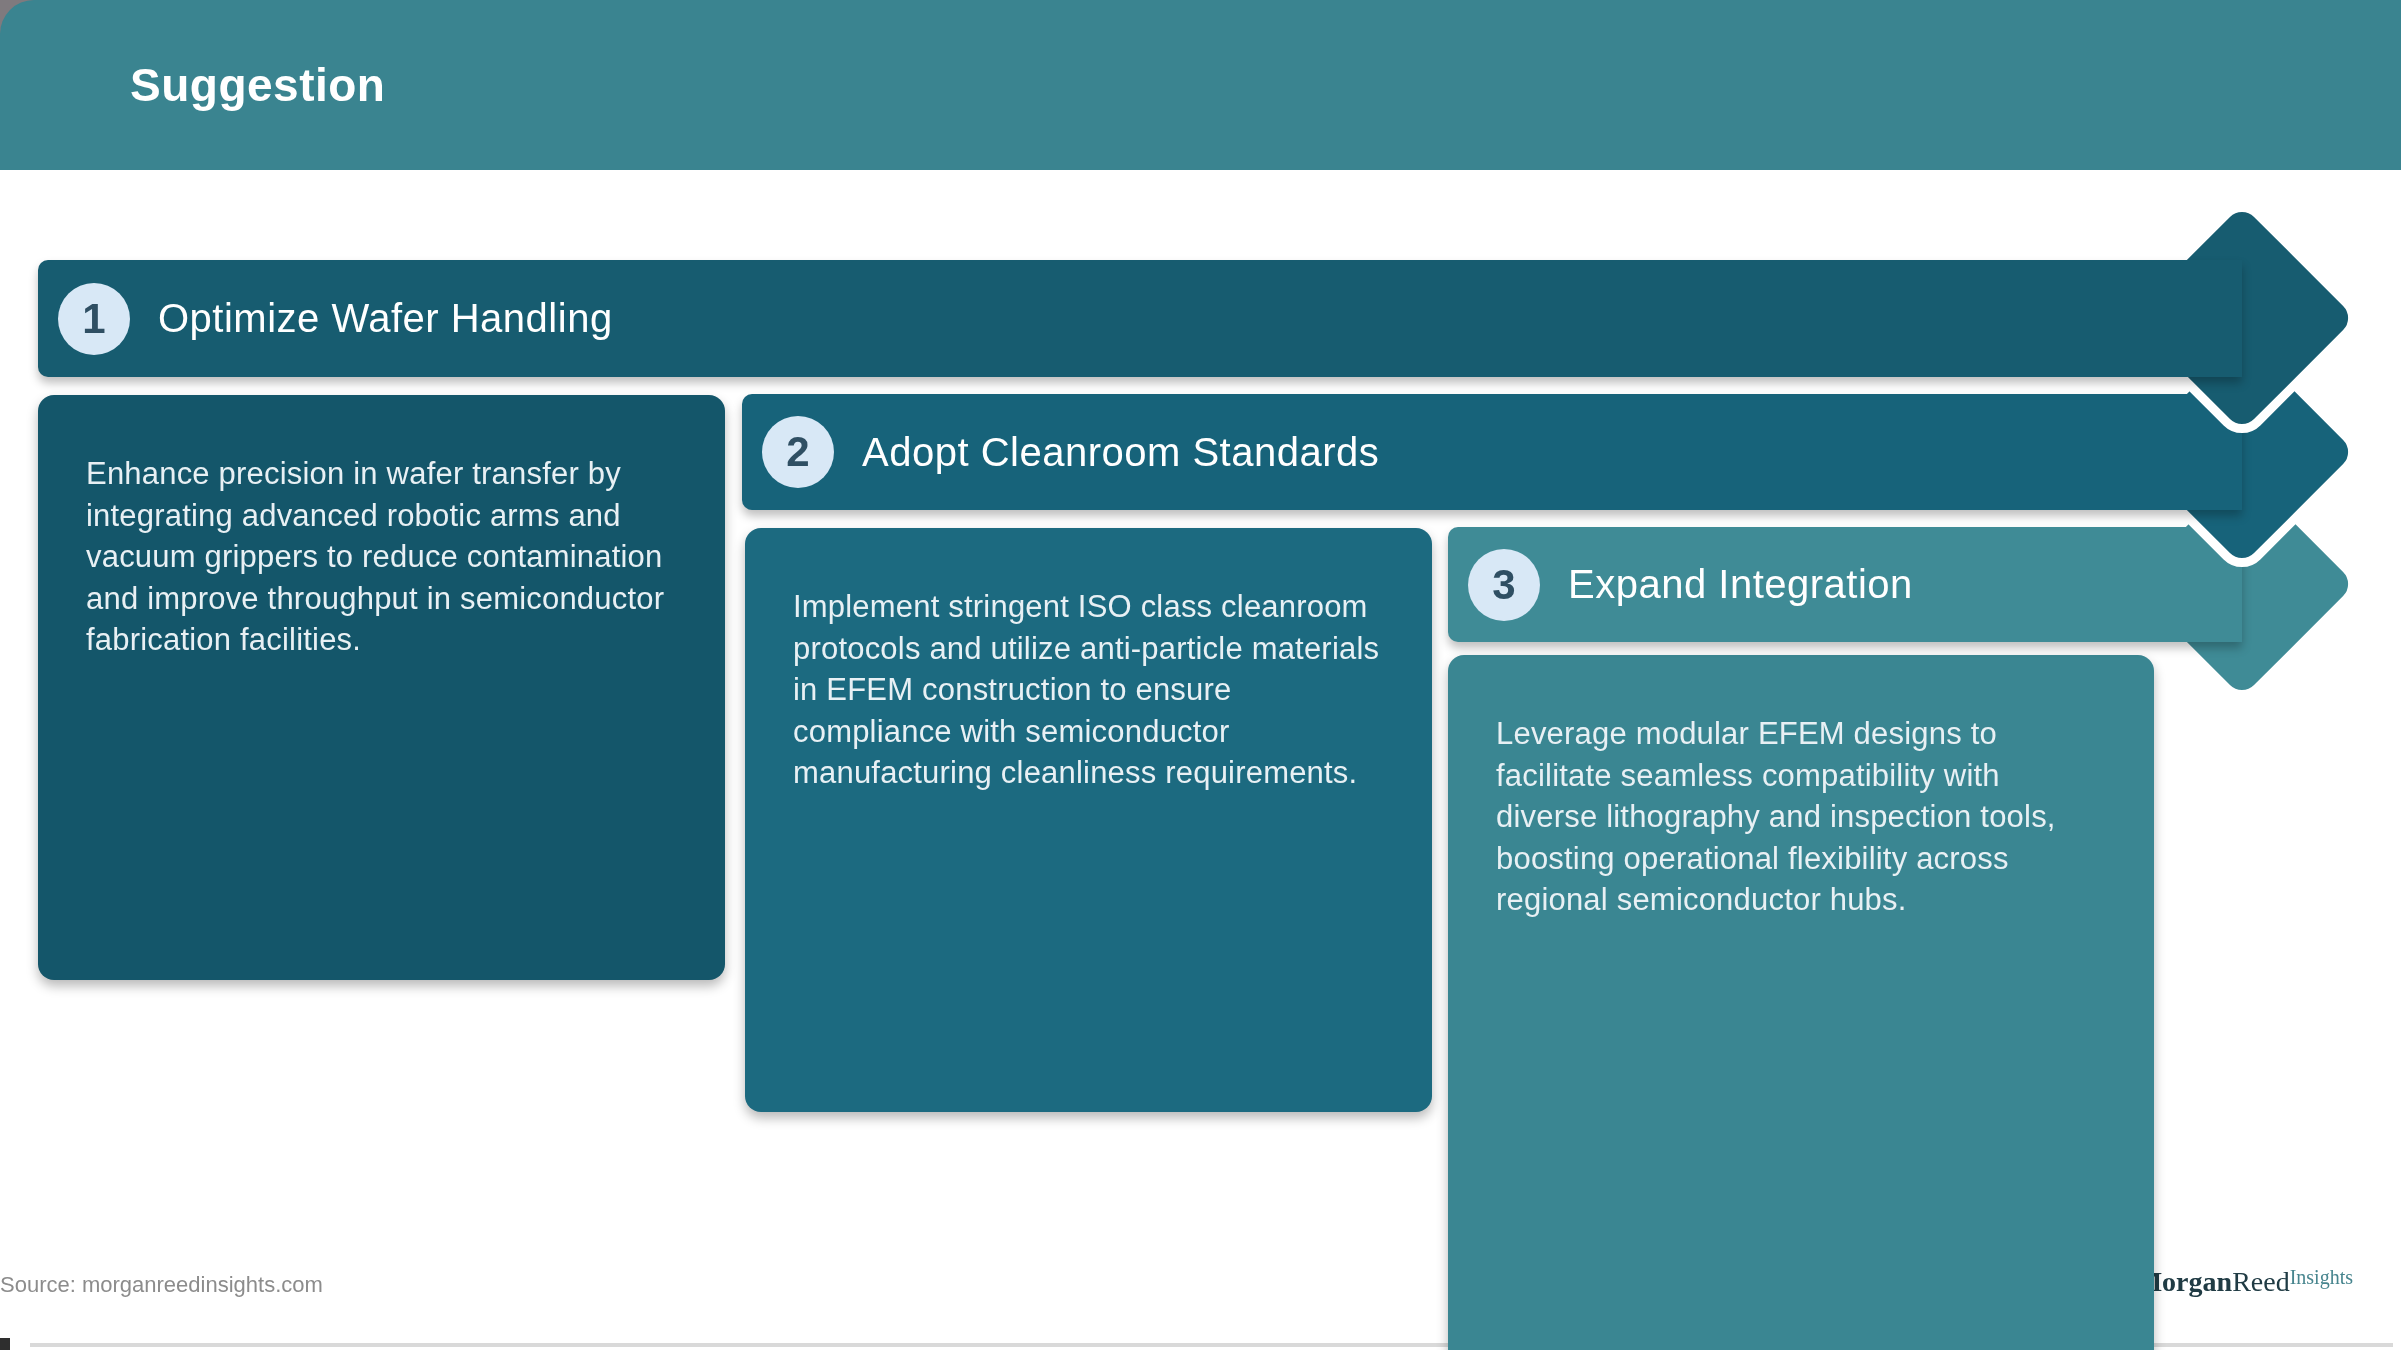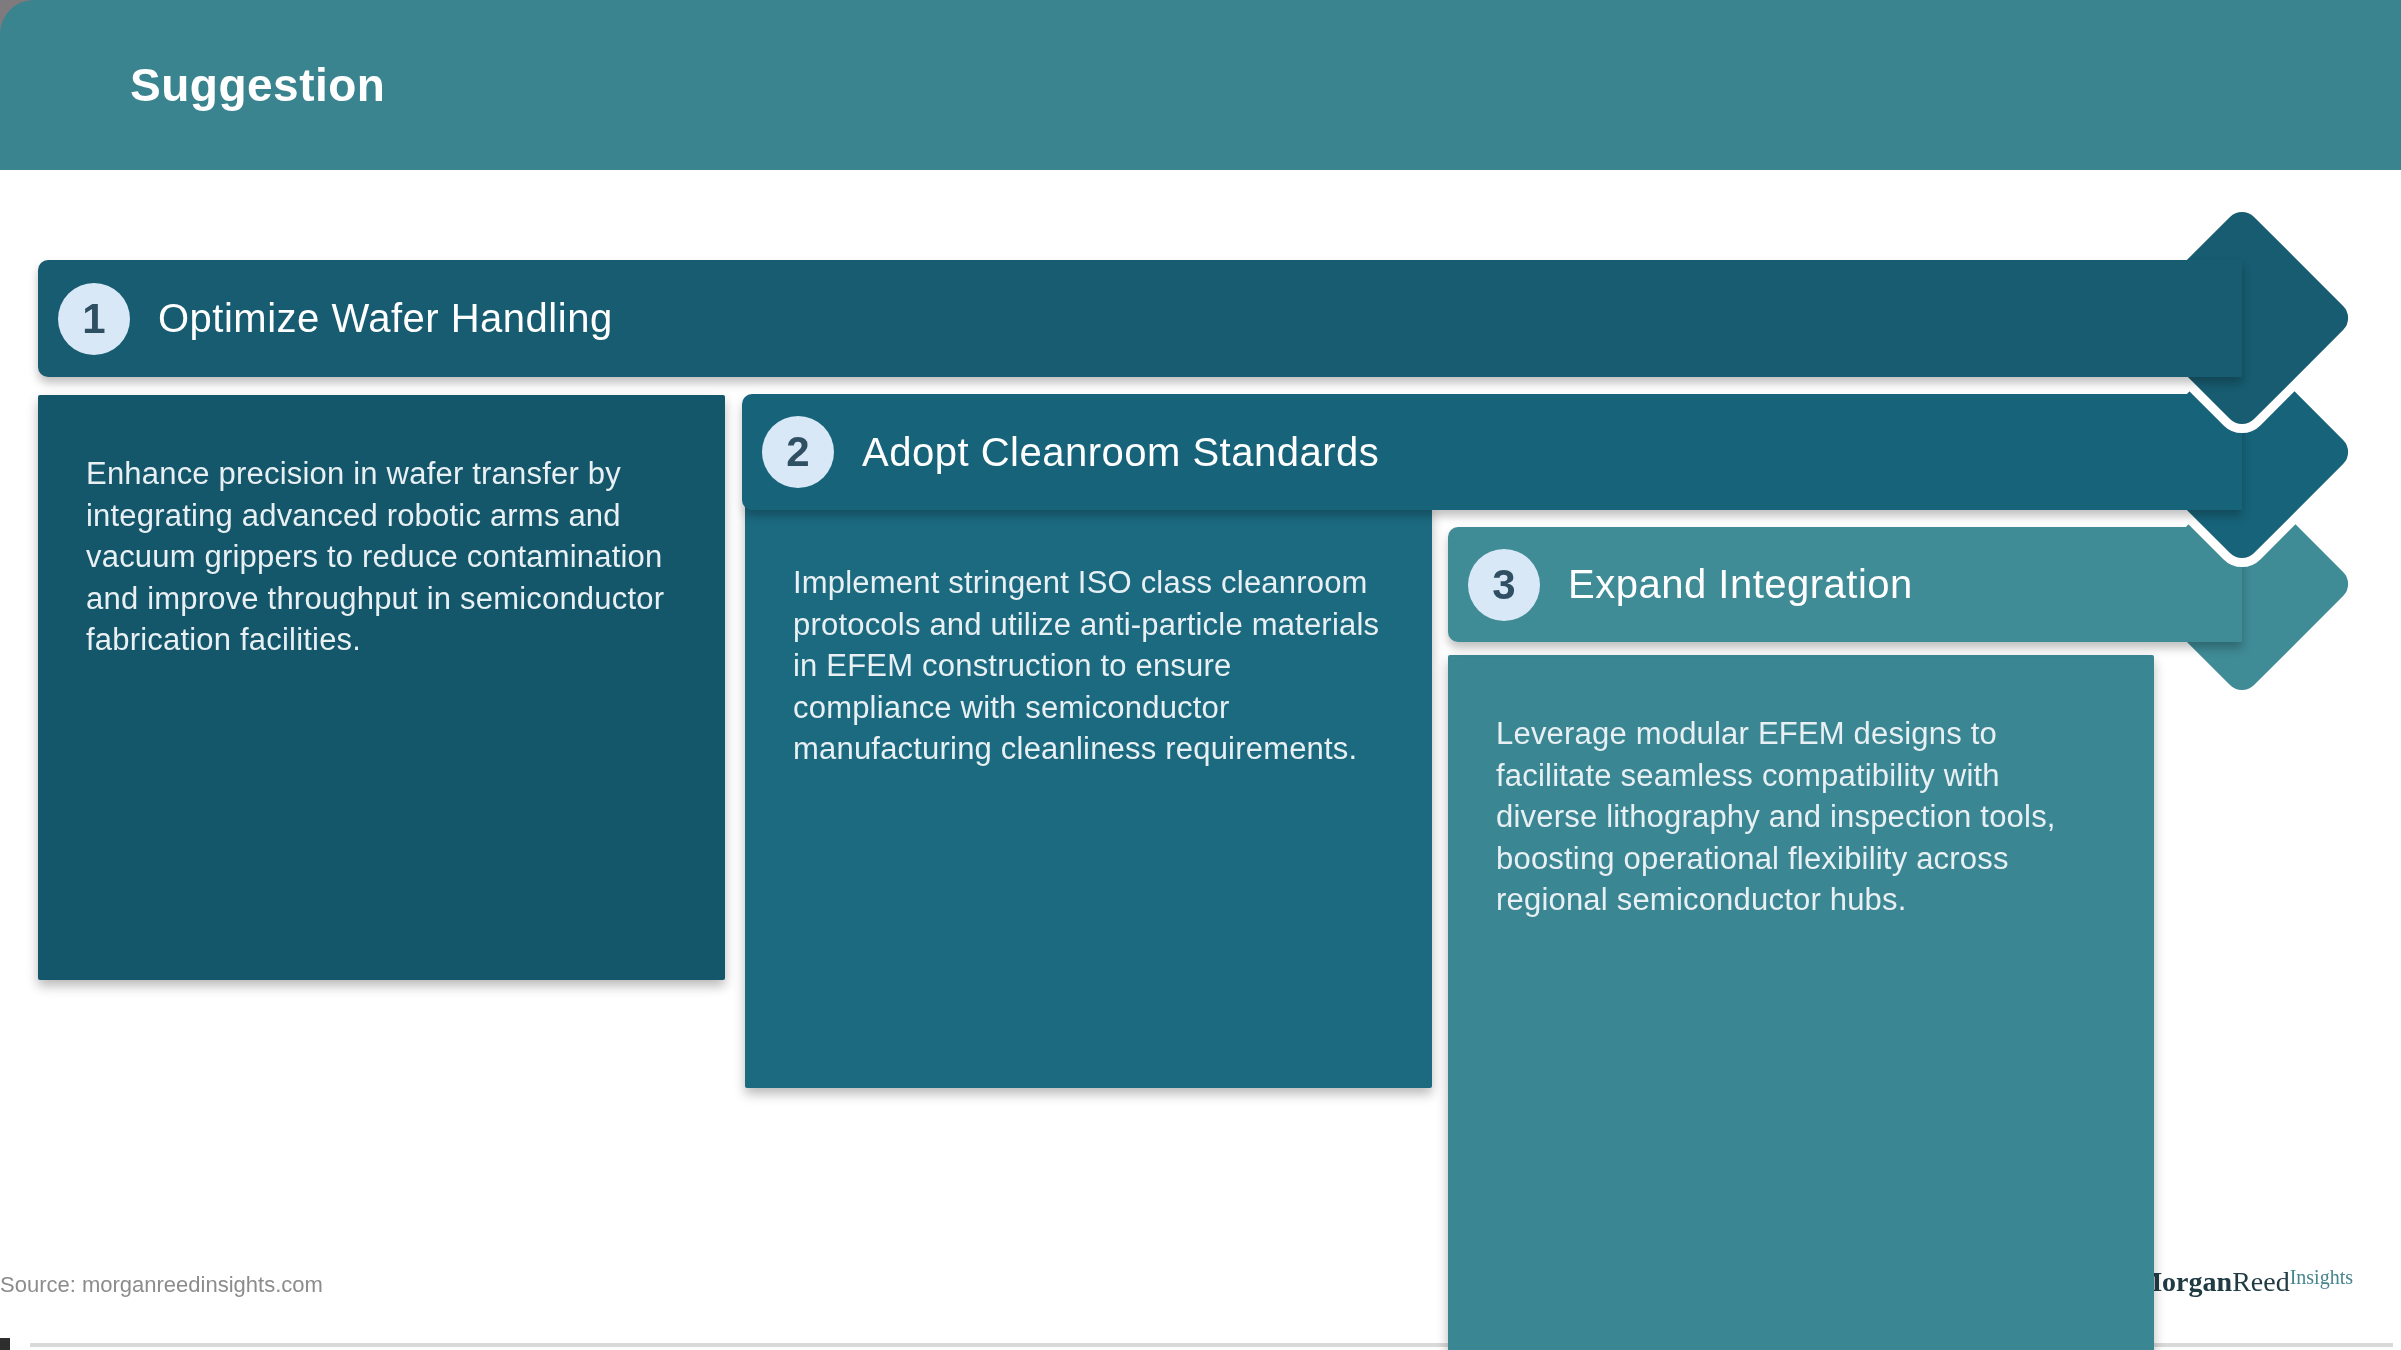--- a/index.html
+++ b/index.html
@@ -28,24 +28,24 @@
   .head{position:absolute;width:178px;height:178px;transform:rotate(45deg);border:9px solid #fff;
     border-radius:26px;}
   .head1{left:2153px;top:229px;background:var(--step1-bar);z-index:29;}
   .head2{left:2153px;top:363px;background:var(--step2-bar);z-index:27;}
   .head3{left:2153px;top:495px;background:var(--step3-bar);z-index:25;}
 
   .badge{width:72px;height:72px;border-radius:50%;background:var(--badge-bg);color:var(--badge-text);
     display:flex;align-items:center;justify-content:center;font-size:42px;font-weight:bold;flex:0 0 72px;}
   .bar .step-title{color:var(--banner-text);font-size:40px;font-weight:normal;margin-left:28px;letter-spacing:0.5px;}
 
-  .box{position:absolute;border-radius:2px;box-shadow:0 6px 12px rgba(0,0,0,0.28);z-index:10;
+  .box{position:absolute;border-radius:16px;box-shadow:0 6px 12px rgba(0,0,0,0.28);z-index:10;
     padding:58px 52px 0 48px;}
   .box1{left:38px;top:395px;width:687px;height:585px;background:var(--step1-box);}
-  .box2{left:745px;top:504px;width:687px;height:584px;background:var(--step2-box);}
+  .box2{left:745px;top:528px;width:687px;height:584px;background:var(--step2-box);}
   .box3{left:1448px;top:655px;width:706px;height:754px;background:var(--step3-box);}
   .box p{color:var(--box-text);font-size:31px;line-height:1.34;font-weight:normal;letter-spacing:0.2px;}
 
   .source{position:absolute;left:0;top:1272px;width:100%;text-align:left;
     color:var(--source-text);font-size:22px;z-index:5;}
 
   .logo{position:absolute;right:48px;top:1252px;display:flex;align-items:center;gap:14px;z-index:5;}
   .monogram{color:var(--logo-dark);font-size:60px;font-weight:bold;letter-spacing:-12px;
     line-height:1;transform:scaleY(0.95);padding-right:10px;}
   .logo-text{display:flex;flex-direction:row;line-height:1.12;font-family:"Liberation Serif","DejaVu Serif",serif;}

